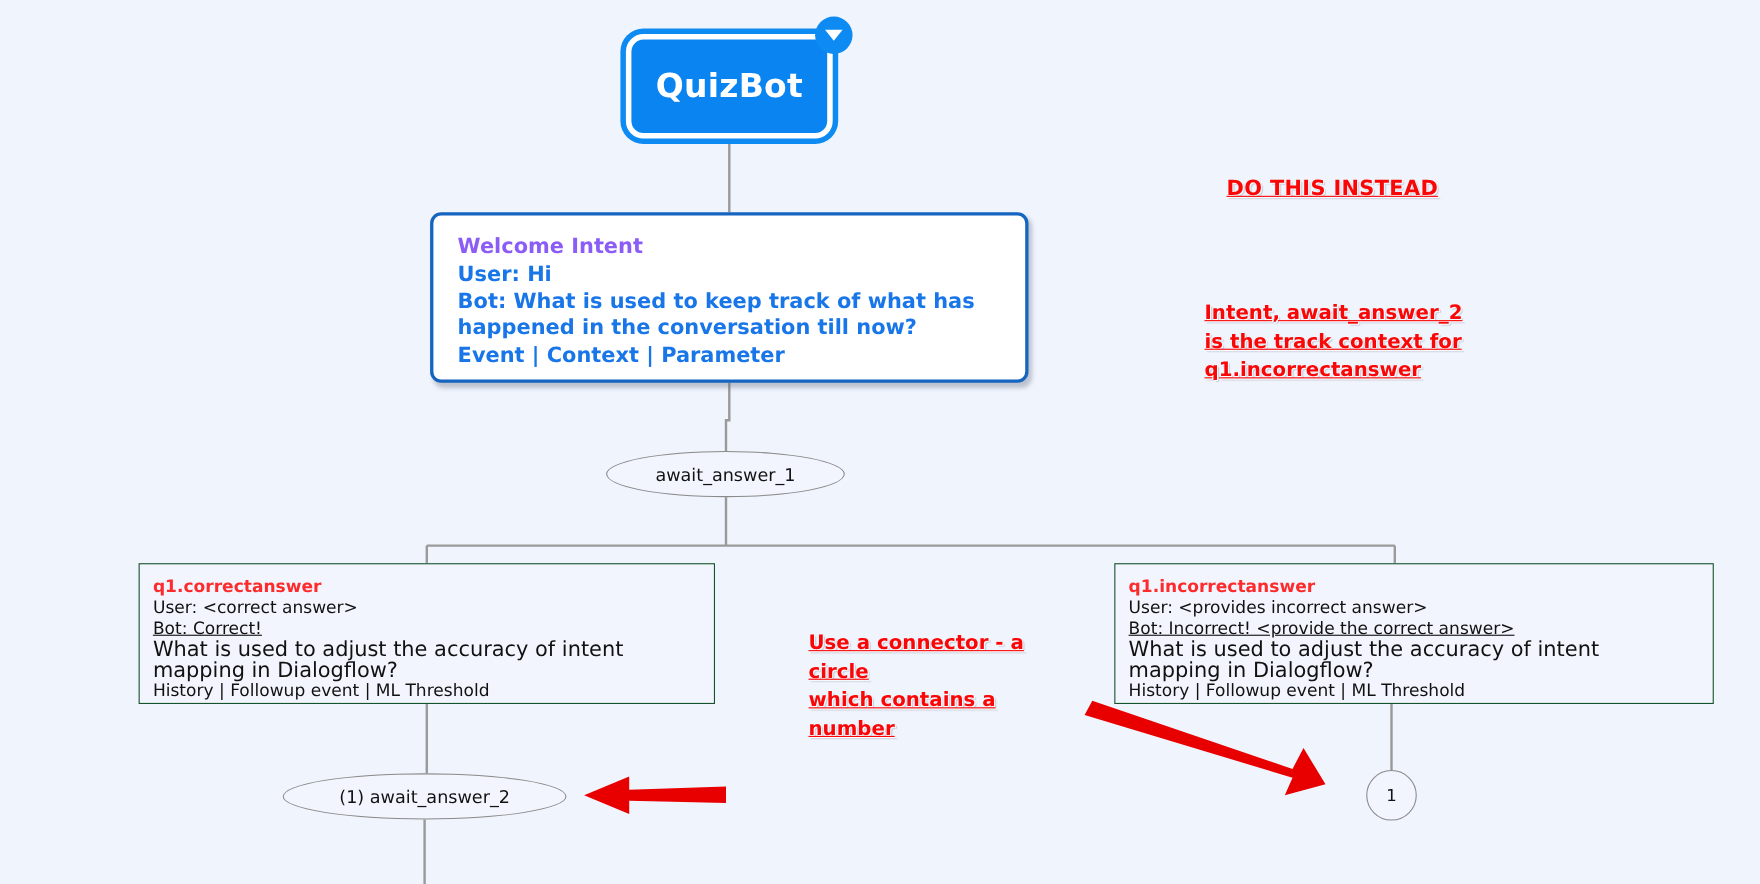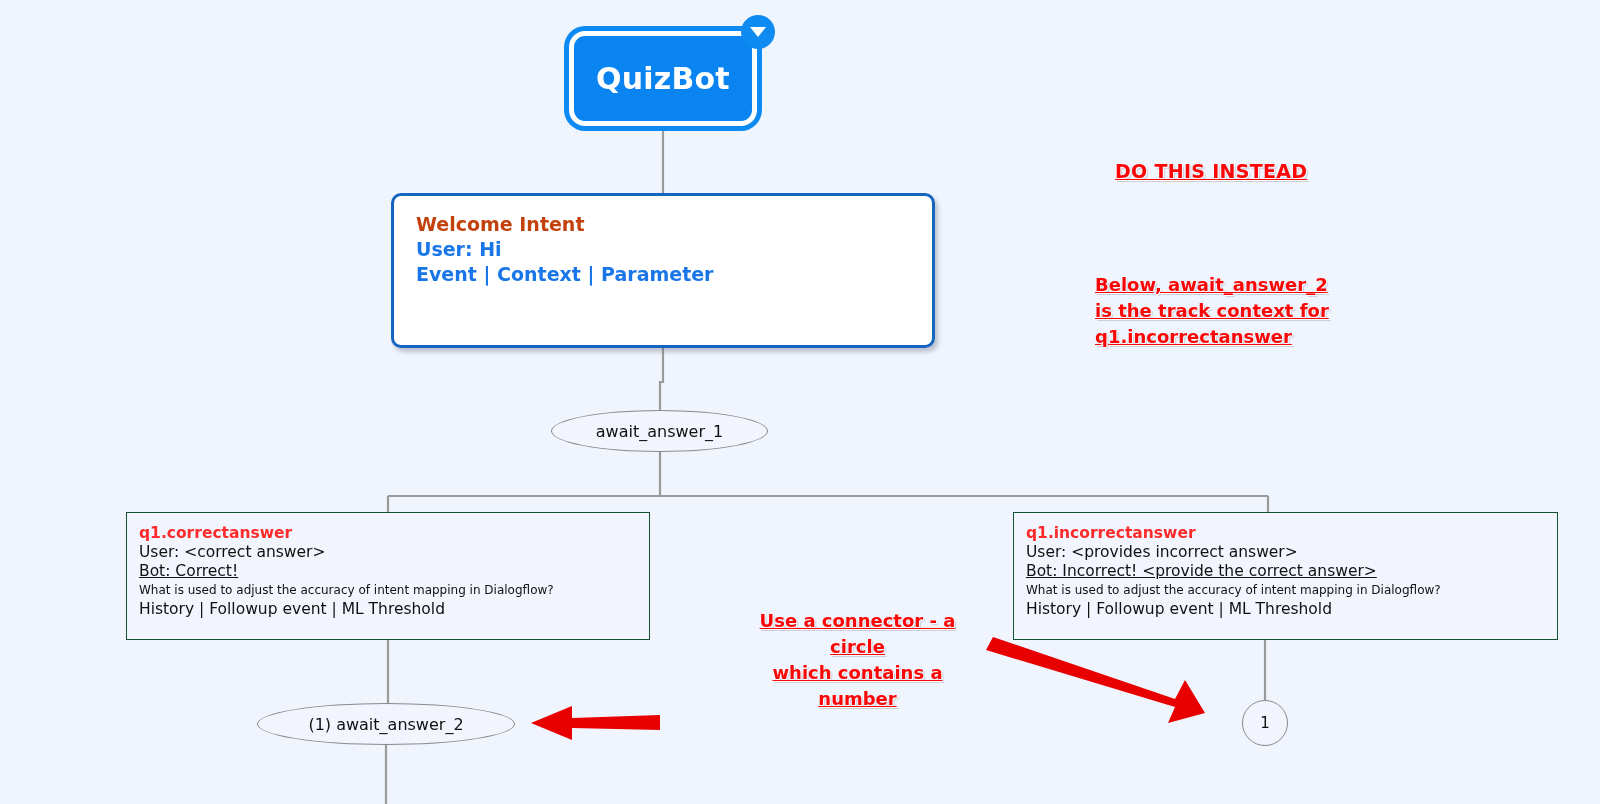--- a/index.html
+++ b/index.html
@@ -39,36 +39,36 @@
 
   
   .welcome-card{
     position:absolute;left:391px;top:193px;width:544px;height:155px;
     background:#ffffff;border:3px solid #1565c0;border-radius:10px;
     box-shadow:3px 4px 4px rgba(90,100,120,.35);
     box-sizing:border-box;
     padding:16px 0 0 22px;
   }
   .welcome-card .title{
-    color:#c2410c;font-size:19px;font-weight:bold;line-height:25px;
+    color:#8b5cf6;font-size:19px;font-weight:bold;line-height:25px;
   }
   .welcome-card .blue{
     color:#1976e8;font-size:19px;font-weight:bold;line-height:24.5px;
     max-width:500px;
   }
 
   
   .intent-box{
     position:absolute;background:#f2f5fd;border:1px solid #14532d;
     box-sizing:border-box;padding:10px 0 0 12px;
   }
   .intent-box .iname{color:#fd2b2b;font-size:15.5px;font-weight:bold;line-height:20px;}
   .intent-box .iline{color:#111111;font-size:15.5px;line-height:19px;white-space:nowrap;}
   .intent-box .iline.u{text-decoration:underline;}
-  .intent-box .iwrap{color:#111111;font-size:12px;line-height:19px;}
+  .intent-box .iwrap{color:#111111;font-size:19px;line-height:19px;}
   #box-correct{left:126px;top:512px;width:524px;height:128px;}
   #box-incorrect{left:1013px;top:512px;width:545px;height:128px;}
   #box-incorrect .iwrap{max-width:460px;}
   #box-correct .iwrap{max-width:470px;}
 
   
   .ctx-oval{
     position:absolute;border:1px solid #8a8a8a;border-radius:50%;
     background:#f2f5fd;display:flex;align-items:center;justify-content:center;
     box-sizing:border-box;
@@ -86,21 +86,21 @@
 
   
   .note{
     position:absolute;color:#fb0606;font-weight:bold;
     text-decoration:underline;
     text-shadow:1px 1px 0 rgba(255,255,255,.95), 2px 2px 1px rgba(170,175,190,.55);
     font-family:"DejaVu Sans", sans-serif;
   }
   #note-title{left:1115px;top:160px;font-size:19px;letter-spacing:.3px;}
   #note-below{left:1095px;top:272px;font-size:18px;line-height:26px;}
-  #note-connector{left:735px;top:608px;font-size:18px;line-height:26px;text-align:center;width:245px;}
+  #note-connector{left:735px;top:572px;font-size:18px;line-height:26px;text-align:left;width:245px;}
   #note-number{left:691px;top:700px;font-size:18px;line-height:26px;}
 </style>
 </head>
 <body>
 
 <div id="canvas">
 
   <svg class="edges" viewBox="0 0 1600 804">
     <g stroke="#9a9a9a" stroke-width="2.2" fill="none">
 
@@ -129,20 +129,21 @@
   <div class="agent-node">
     <span class="agent-label">QuizBot</span>
   </div>
   <div class="agent-badge">
     <span class="tri"></span>
   </div>
 
   <div class="welcome-card">
     <div class="title">Welcome Intent</div>
     <div class="blue">User: Hi</div>
+    <div class="blue">Bot: What is used to keep track of what has happened in the conversation till now?</div>
     <div class="blue">Event | Context | Parameter</div>
   </div>
 
   <div class="ctx-oval" id="ctx-1">
     <span>await_answer_1</span>
   </div>
 
   <div class="intent-box" id="box-correct">
     <div class="iname">q1.correctanswer</div>
     <div class="iline">User: &lt;correct answer&gt;</div>
@@ -163,21 +164,21 @@
     <span>(1) await_answer_2</span>
   </div>
 
   <div class="ctx-circle">
     <span>1</span>
   </div>
 
   <div class="note" id="note-title">DO THIS INSTEAD</div>
 
   <div class="note" id="note-below">
-    <div>Below, await_answer_2</div>
+    <div>Intent, await_answer_2</div>
     <div>is the track context for</div>
     <div>q1.incorrectanswer</div>
   </div>
 
   <div class="note" id="note-connector">
     <div>Use a connector - a circle</div>
     <div>which contains a number</div>
   </div>
 
 

